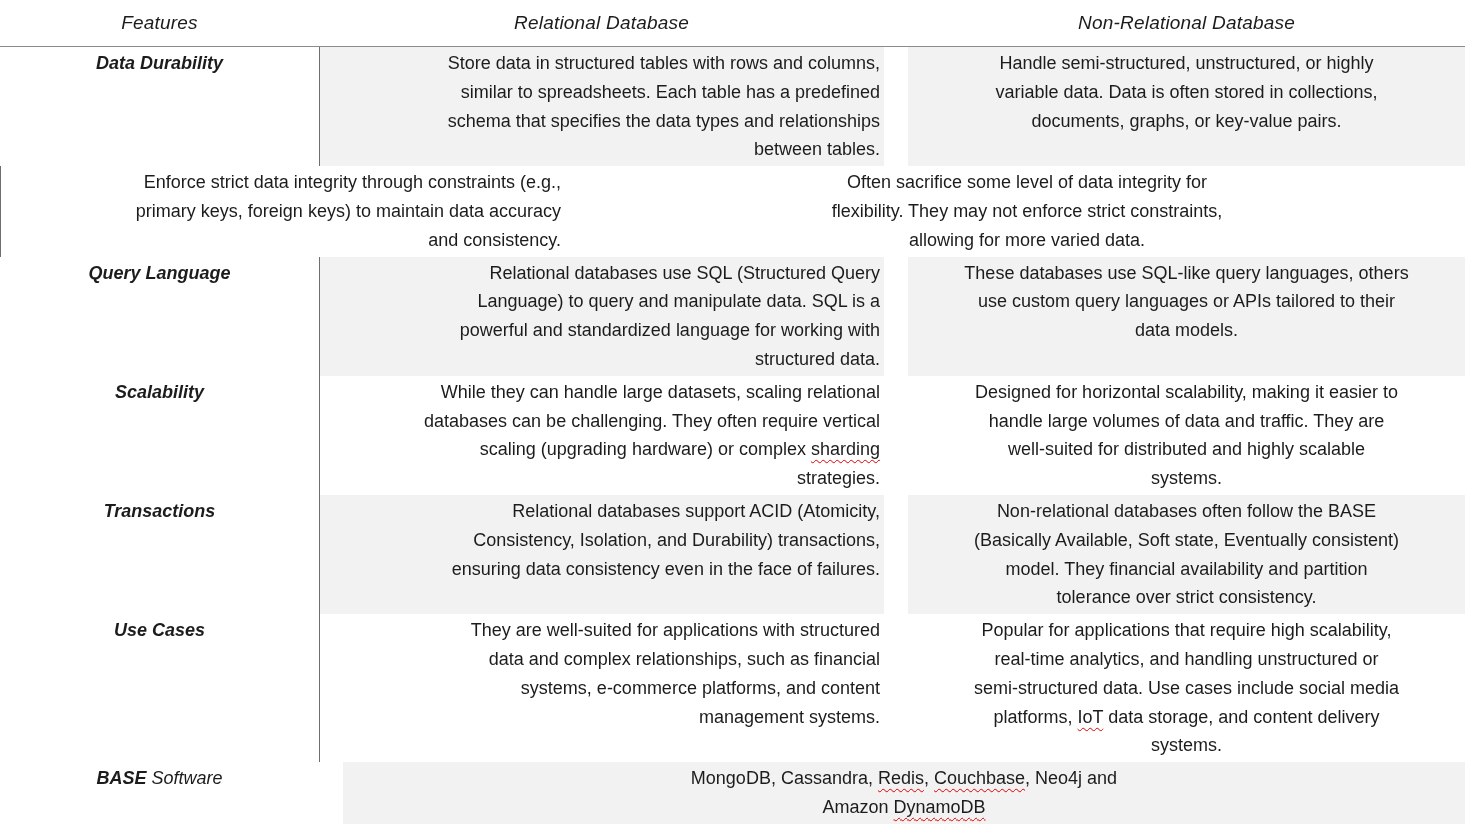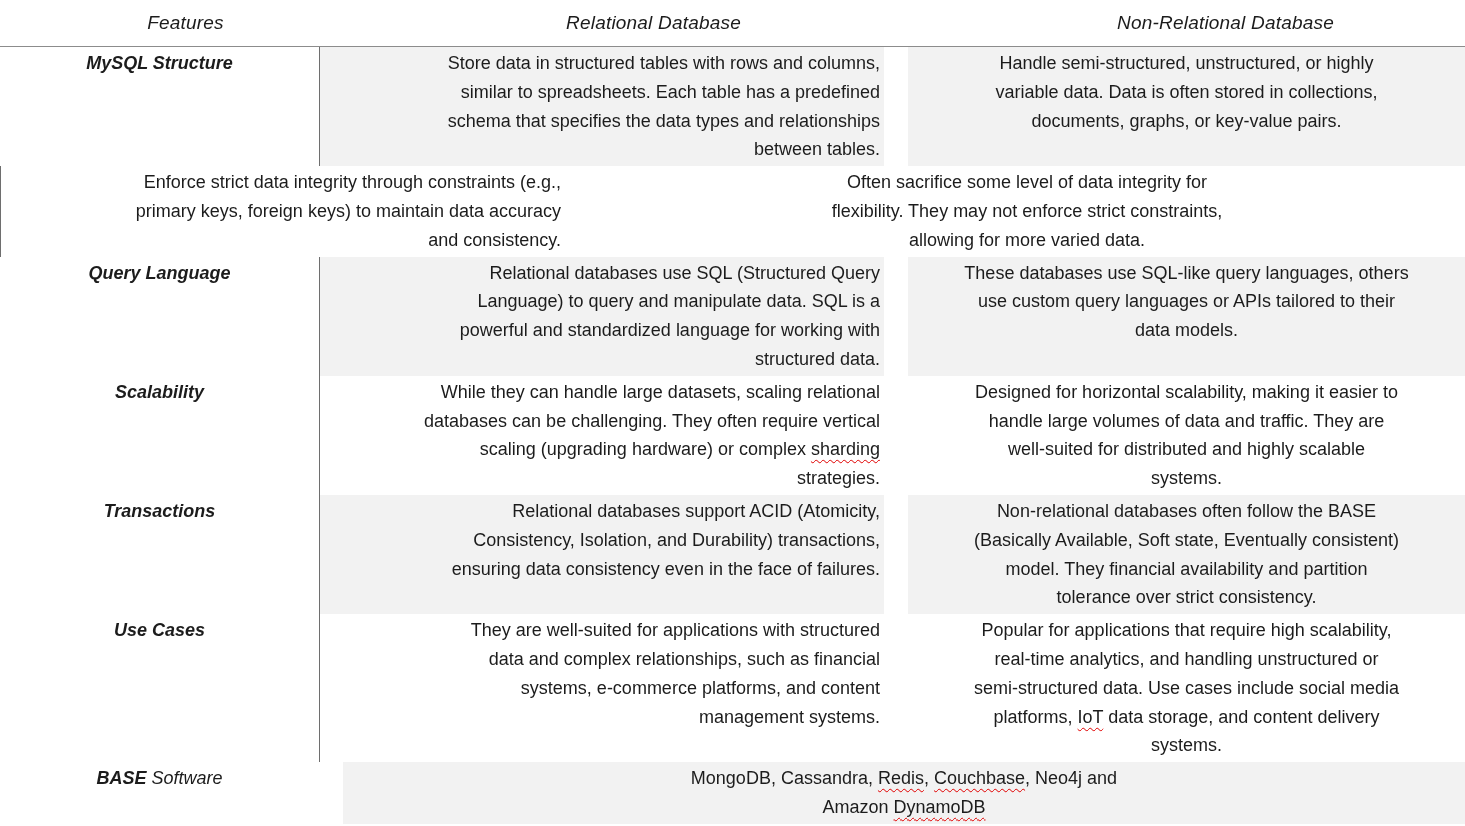--- a/index.html
+++ b/index.html
@@ -17,21 +17,20 @@
     height: 47px;
     align-items: center;
     border-bottom: 1px solid #8c8c8c;
     box-sizing: border-box;
   }
   .header-cell {
     text-align: center;
     font-style: italic;
     font-size: 19px;
     letter-spacing: 0.2px;
-    padding-left: 26px;
   }
   .hc-features { width: 319px; }
   .hc-rel { width: 565px; }
   .hc-gutter { width: 24px; }
   .hc-nonrel { flex: 1; }
 
   
   .row { display: flex; align-items: stretch; }
   .cell {
     box-sizing: border-box;
@@ -79,21 +78,21 @@
 <div class="doc">
 
   <div class="header-row">
     <div class="header-cell hc-features">Features</div>
     <div class="header-cell hc-rel">Relational Database</div>
     <div class="hc-gutter"></div>
     <div class="header-cell hc-nonrel">Non-Relational Database</div>
   </div>
 
   <div class="row shaded">
-    <div class="cell feature-cell">MySQL Structure</div>
+    <div class="cell feature-cell">Data Durability</div>
     <div class="cell rel-cell">Store data in structured tables with rows and columns,
 similar to spreadsheets. Each table has a predefined
 schema that specifies the data types and relationships
 between tables.</div>
     <div class="gutter"></div>
     <div class="cell nonrel-cell">Handle semi-structured, unstructured, or highly
 variable data. Data is often stored in collections,
 documents, graphs, or key-value pairs.</div>
   </div>
 

